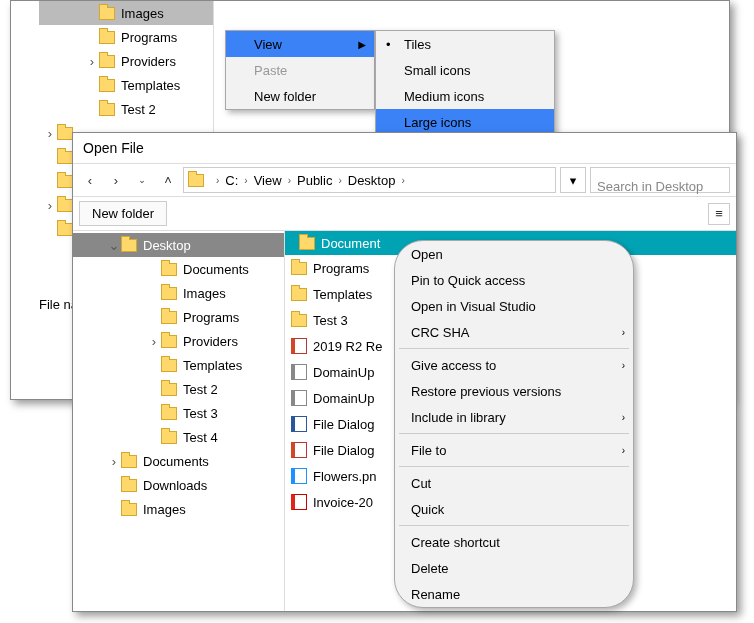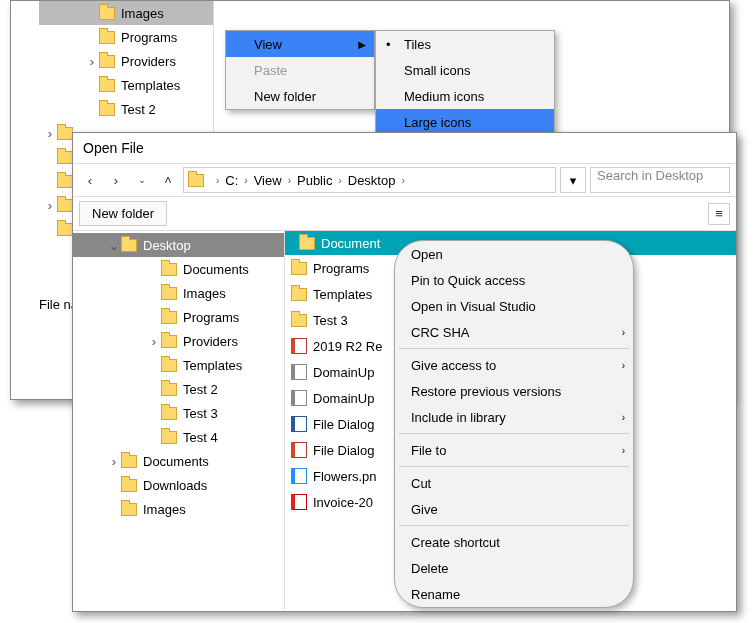--- a/index.html
+++ b/index.html
@@ -28,21 +28,21 @@
 .ctx2 .bullet { position: absolute; left: 10px; }
 
 
 .front-win { left: 72px; top: 132px; width: 665px; height: 480px; }
 .title-bar { height: 30px; display: flex; align-items: center; padding: 12px 10px; font-size: 14px; }
 .addr-bar { height: 34px; display: flex; align-items: center; border-top: 1px solid #ddd; border-bottom: 1px solid #ddd; padding: 0 6px; gap: 4px; }
 .nav-btn { width: 22px; height: 22px; display: flex; align-items: center; justify-content: center; color: #333; }
 .crumbs { flex: 1; display: flex; align-items: center; border: 1px solid #ccc; height: 26px; padding: 0 4px; }
 .crumb-arrow { padding: 0 6px; color: #555; font-size: 10px; }
 .crumb-drop { width: 26px; height: 26px; border: 1px solid #ccc; display:flex; align-items:center; justify-content:center; }
-.search { width: 140px; height: 26px; border: 1px solid #ccc; padding: 0 6px; color: #888; }
+.search { width: 140px; height: 26px; border: 1px solid #ccc; padding: 11px 6px; color: #888; }
 .toolbar2 { height: 34px; display: flex; align-items: center; border-bottom: 1px solid #ddd; padding: 0 6px; }
 .btn { border: 1px solid #ccc; padding: 4px 12px; background: #fafafa; }
 .front-body { display: flex; height: calc(100% - 98px); }
 .front-tree { width: 212px; border-right: 1px solid #ddd; padding-top: 2px; overflow: hidden; }
 .front-list { flex: 1; position: relative; }
 .col-head { height: 24px; background: #00A3B4; display: flex; align-items: center; color: #fff; padding-left: 14px; }
 .col-head .folder-ic { background:#FFD86B; }
 .file-row { display: flex; align-items: center; height: 26px; padding-left: 6px; gap: 6px; }
 .file-ic { width: 16px; height: 16px; display: inline-block; }
 .ic-folder { background:#FFD86B; border:1px solid #D4A82E; height:13px; position:relative; }
@@ -339,21 +339,21 @@
     <div class="ctx-sep"></div>
     <div class="ctx-row">
       <span>File to</span>
       <span class="sub">›</span>
     </div>
     <div class="ctx-sep"></div>
     <div class="ctx-row">
       <span>Cut</span>
     </div>
     <div class="ctx-row">
-      <span>Give</span>
+      <span>Quick</span>
     </div>
     <div class="ctx-sep"></div>
     <div class="ctx-row">
       <span>Create shortcut</span>
     </div>
     <div class="ctx-row">
       <span>Delete</span>
     </div>
     <div class="ctx-row">
       <span>Rename</span>

